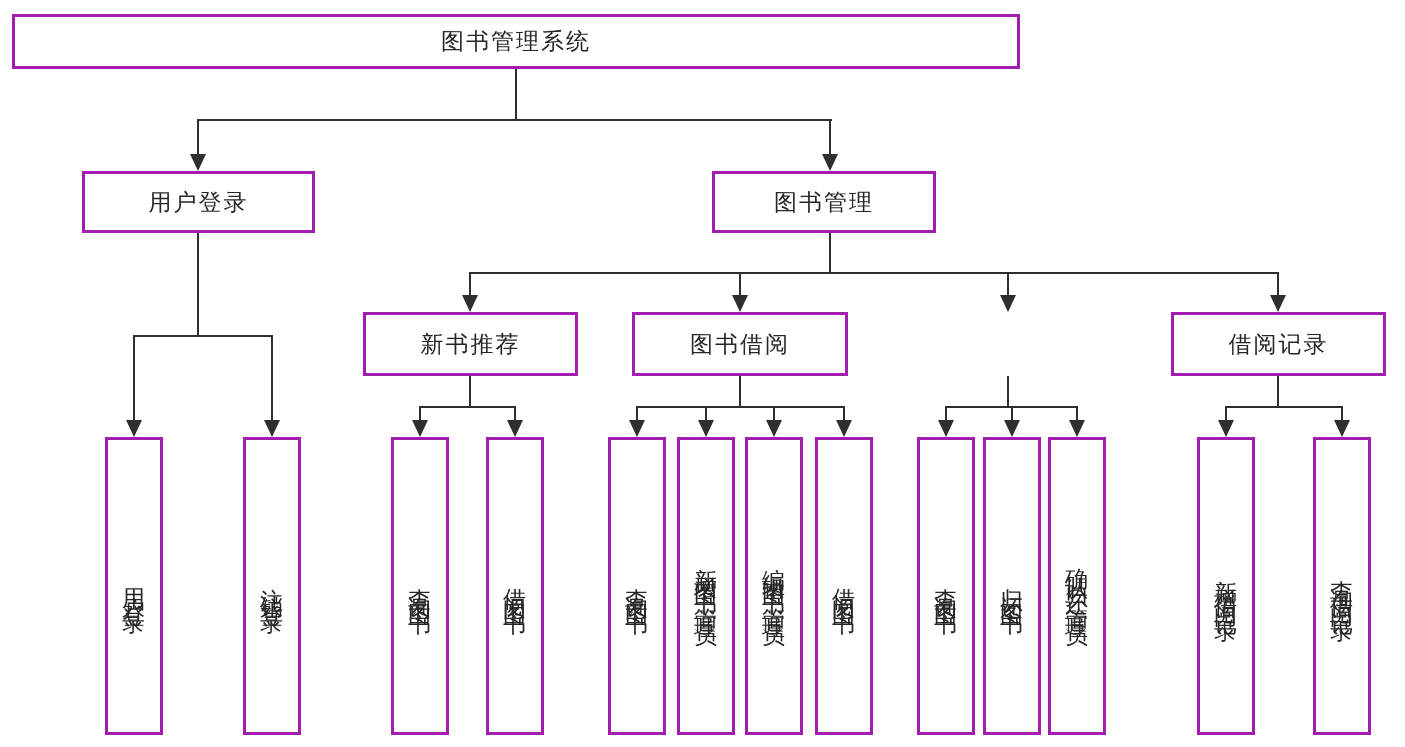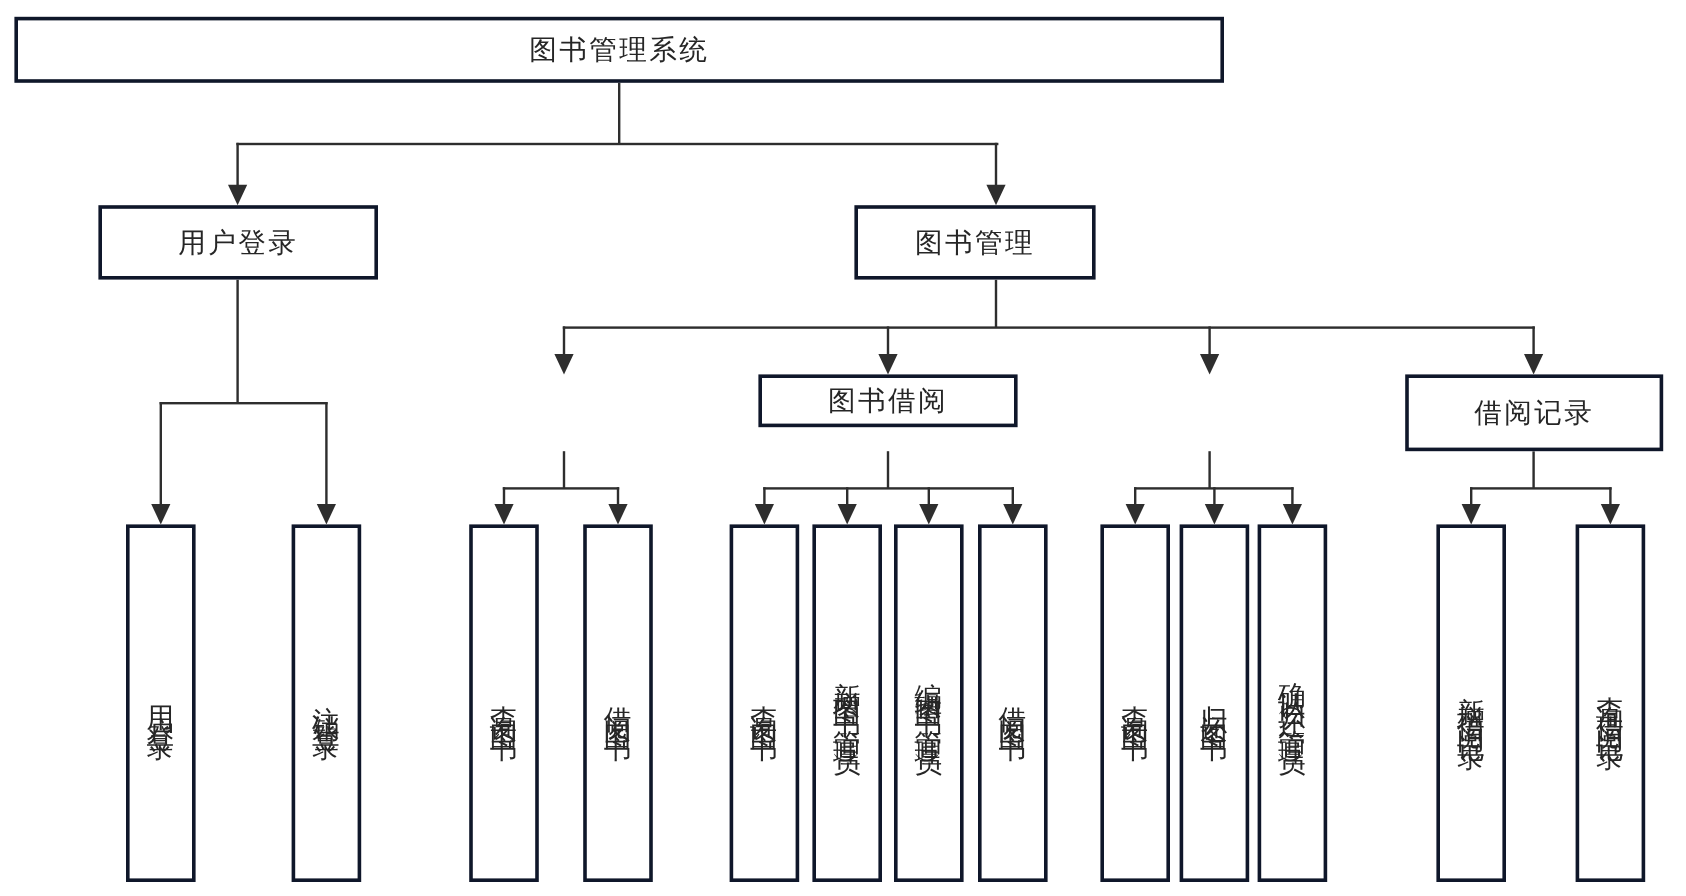--- a/index.html
+++ b/index.html
@@ -8,21 +8,21 @@
     width: 1405px; height: 747px;
     font-family: "Liberation Sans", "DejaVu Sans", sans-serif;
     overflow: hidden;
   }
   .stage { position: relative; width: 1405px; height: 747px; background: #ffffff; }
 
   
   .box {
     position: absolute;
     background: #ffffff;
-    border: 3px solid #0f172a;
+    border: 3px solid #a21caf;
     display: flex;
     align-items: center;
     justify-content: center;
     color: #262626;
     z-index: 2;
   }
   .hbox span {
     font-size: 23px;
     letter-spacing: 2px;
     white-space: nowrap;
@@ -62,25 +62,28 @@
 
 <div class="stage">
 
   <div class="box hbox" style="left:12px; top:14px; width:1008px; height:55px">
     <span>图书管理系统</span>
   </div>
 
   <div class="box hbox" style="left:82px; top:171px; width:233px; height:62px">
     <span>用户登录</span>
   </div>
-  <div class="box hbox" style="left:712px; top:171px; width:201px; height:62px">
+  <div class="box hbox" style="left:712px; top:171px; width:224px; height:62px">
     <span>图书管理</span>
   </div>
 
-  <div class="box hbox" style="left:632px; top:312px; width:216px; height:44px">
+  <div class="box hbox" style="left:363px; top:312px; width:215px; height:64px">
+    <span>新书推荐</span>
+  </div>
+  <div class="box hbox" style="left:632px; top:312px; width:216px; height:64px">
     <span>图书借阅</span>
   </div>
   <div class="box hbox" style="left:1171px; top:312px; width:215px; height:64px">
     <span>借阅记录</span>
   </div>
 
   <div class="box leaf" style="left:105px">
     <span class="vtext">用户登录</span>
   </div>
   <div class="box leaf" style="left:243px">

